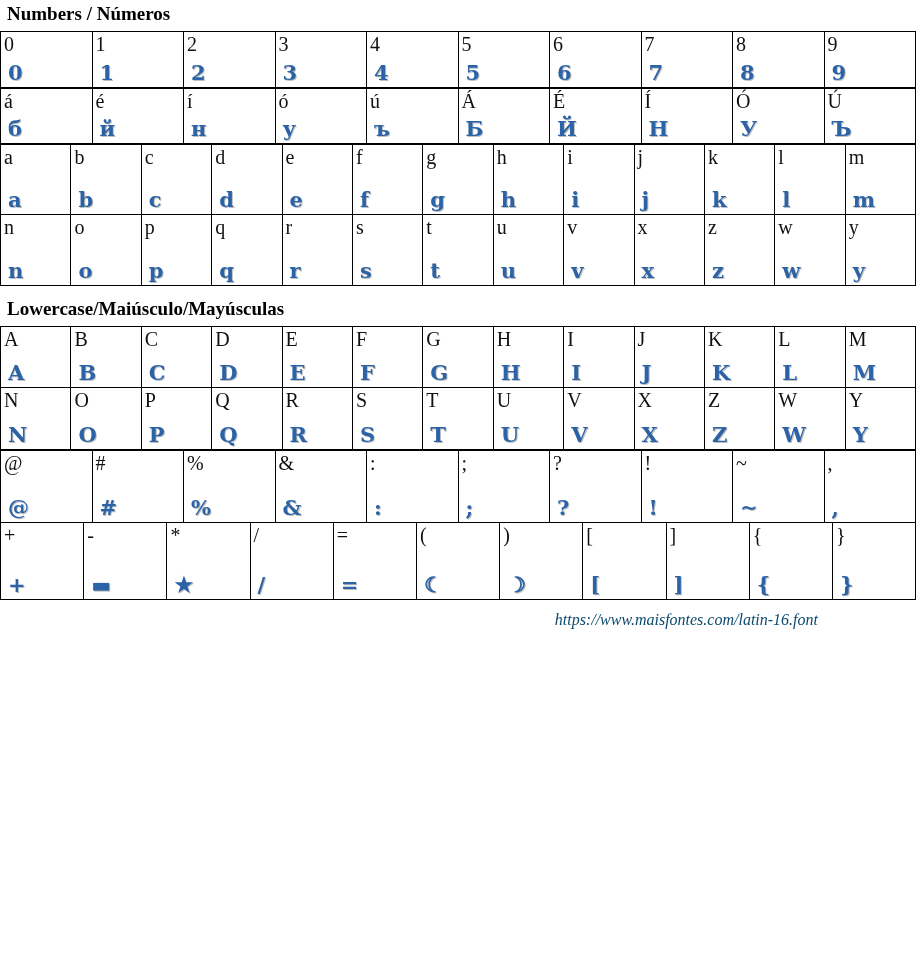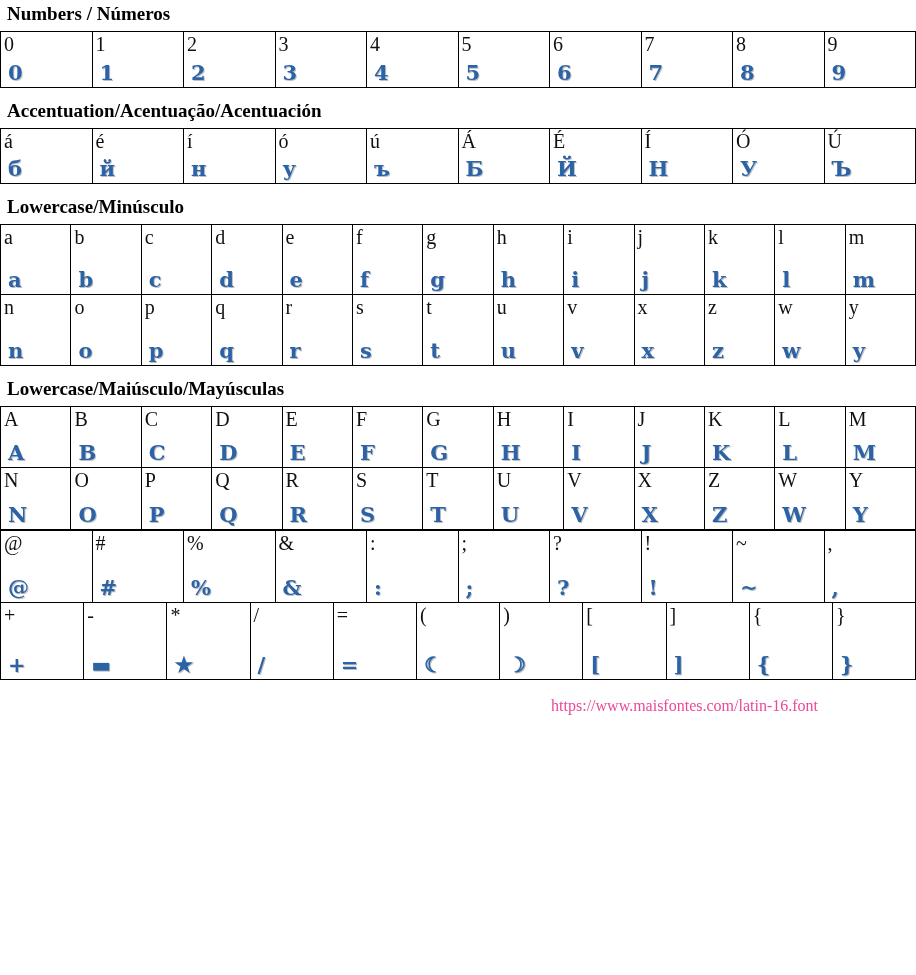--- a/index.html
+++ b/index.html
@@ -16,21 +16,21 @@
   .glyph{position:absolute;bottom:4px;left:7px;font-family:"DejaVu Serif","Liberation Serif",serif;font-weight:bold;font-size:21px;line-height:1;color:var(--accent,#2b63a6);text-shadow:1px 1px 0 #bfbfbf;}
   
   #sec-numbers .row{height:57px;}
   #sec-accent  .row{height:56px;}
   #sec-lower   .row:nth-child(1){height:71px;}
   #sec-lower   .row:nth-child(2){height:72px;}
   #sec-upper   .row:nth-child(1){height:62px;}
   #sec-upper   .row:nth-child(2){height:63px;}
   #sec-others  .row:nth-child(1){height:73px;}
   #sec-others  .row:nth-child(2){height:78px;}
-  .footer-url{text-align:right;font-size:16px;line-height:19px;margin:16px 2px 0 0;color:#ec4899;}
+  .footer-url{text-align:right;font-size:16px;line-height:19px;margin:10px 2px 0 0;color:#0c4a6e;font-style:italic;}
 </style>
 </head>
 <body>
 
 <main>
 
   <section id="sec-numbers">
     <h2 class="sec-title">Numbers / Números</h2>
     <div class="tbl">
         <div class="row">
@@ -72,21 +72,20 @@
           </div>
           <div class="cell">
             <span class="char">9</span>
             <span class="glyph">9</span>
           </div>
         </div>
       </div>
   </section>
 
   <section id="sec-accent">
-    <h2 class="sec-title">Accentuation/Acentuação/Acentuación</h2>
     <div class="tbl">
         <div class="row">
           <div class="cell">
             <span class="char">á</span>
             <span class="glyph">б</span>
           </div>
           <div class="cell">
             <span class="char">é</span>
             <span class="glyph">й</span>
           </div>
@@ -120,21 +119,20 @@
           </div>
           <div class="cell">
             <span class="char">Ú</span>
             <span class="glyph">Ъ</span>
           </div>
         </div>
       </div>
   </section>
 
   <section id="sec-lower">
-    <h2 class="sec-title">Lowercase/Minúsculo</h2>
     <div class="tbl">
         <div class="row">
           <div class="cell">
             <span class="char">a</span>
             <span class="glyph">a</span>
           </div>
           <div class="cell">
             <span class="char">b</span>
             <span class="glyph">b</span>
           </div>

